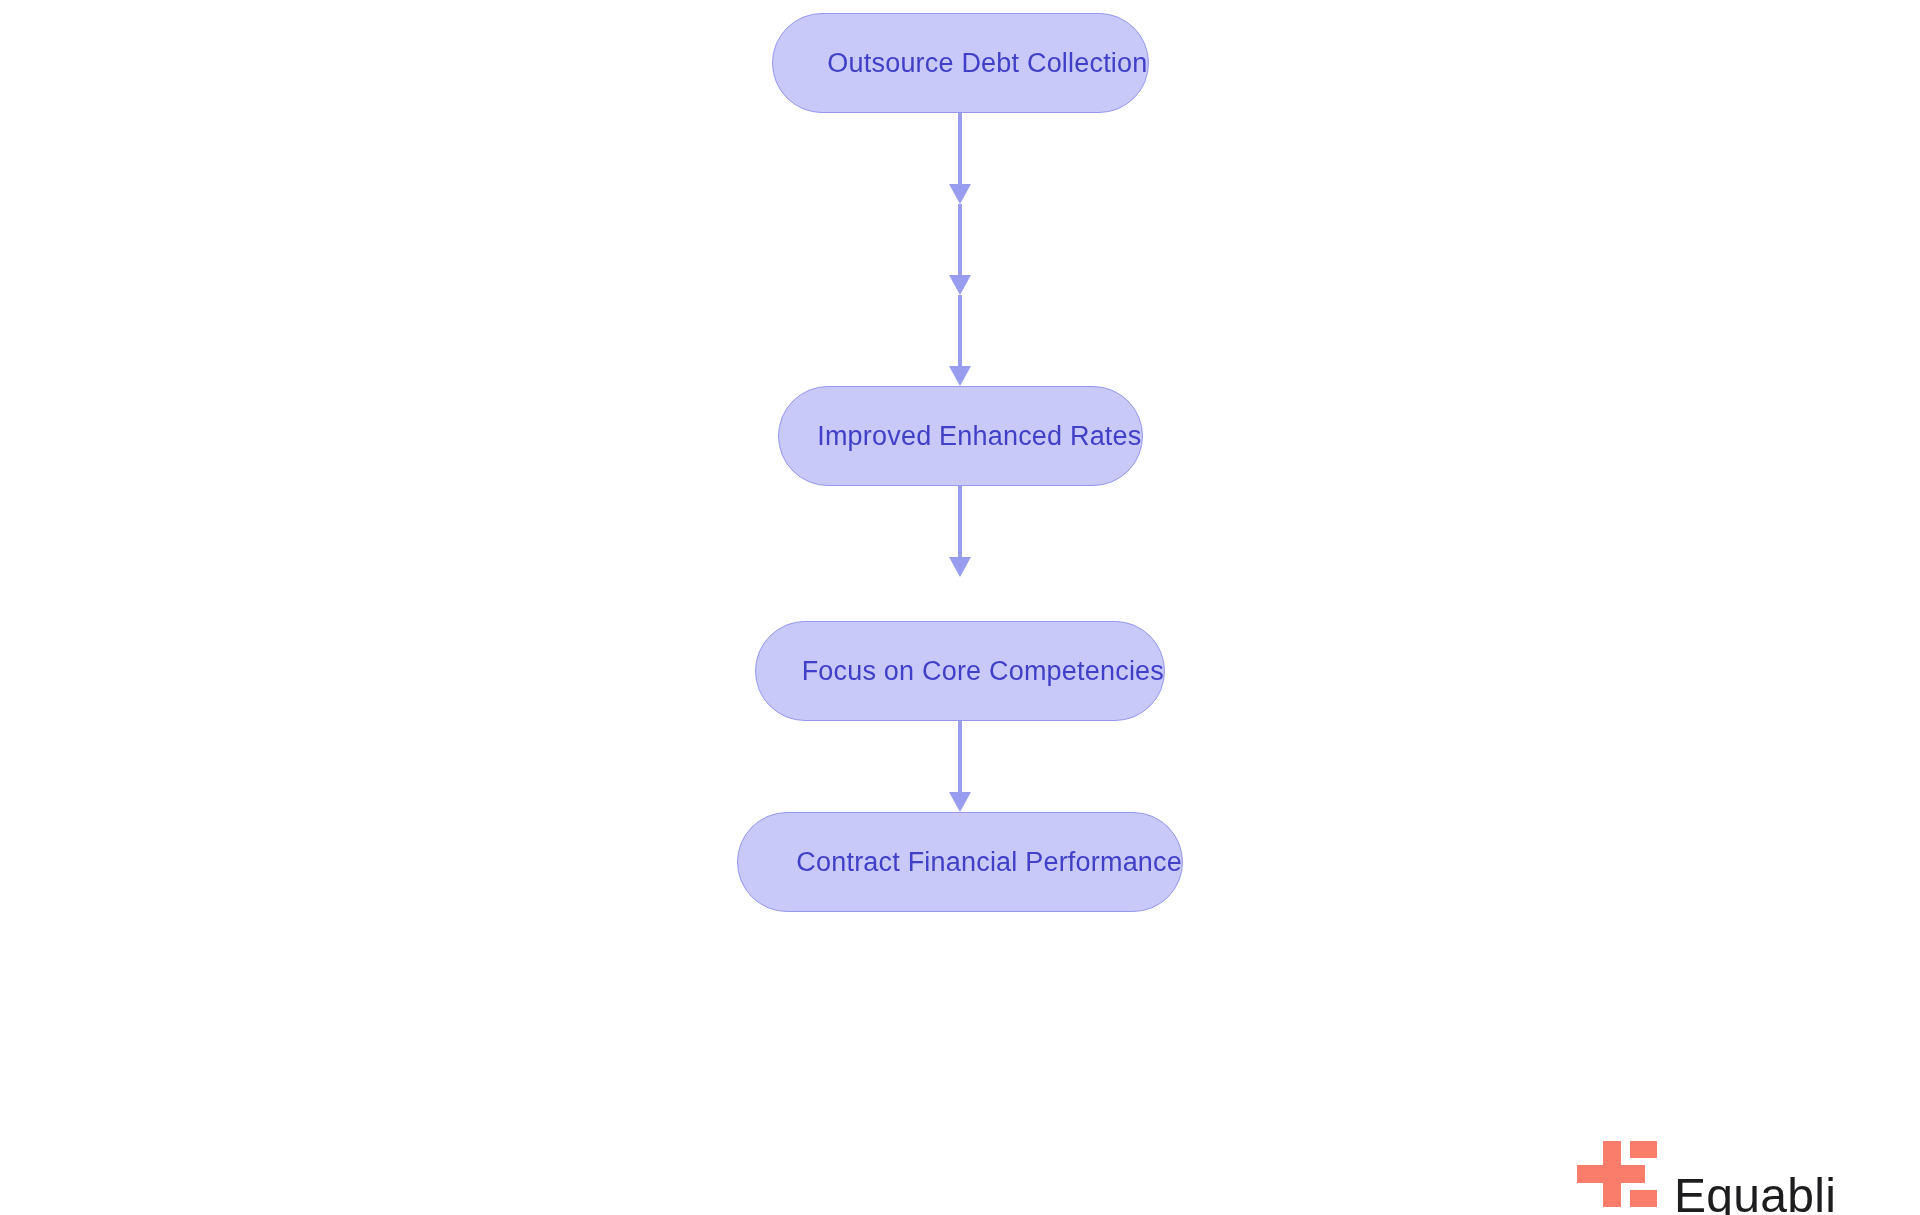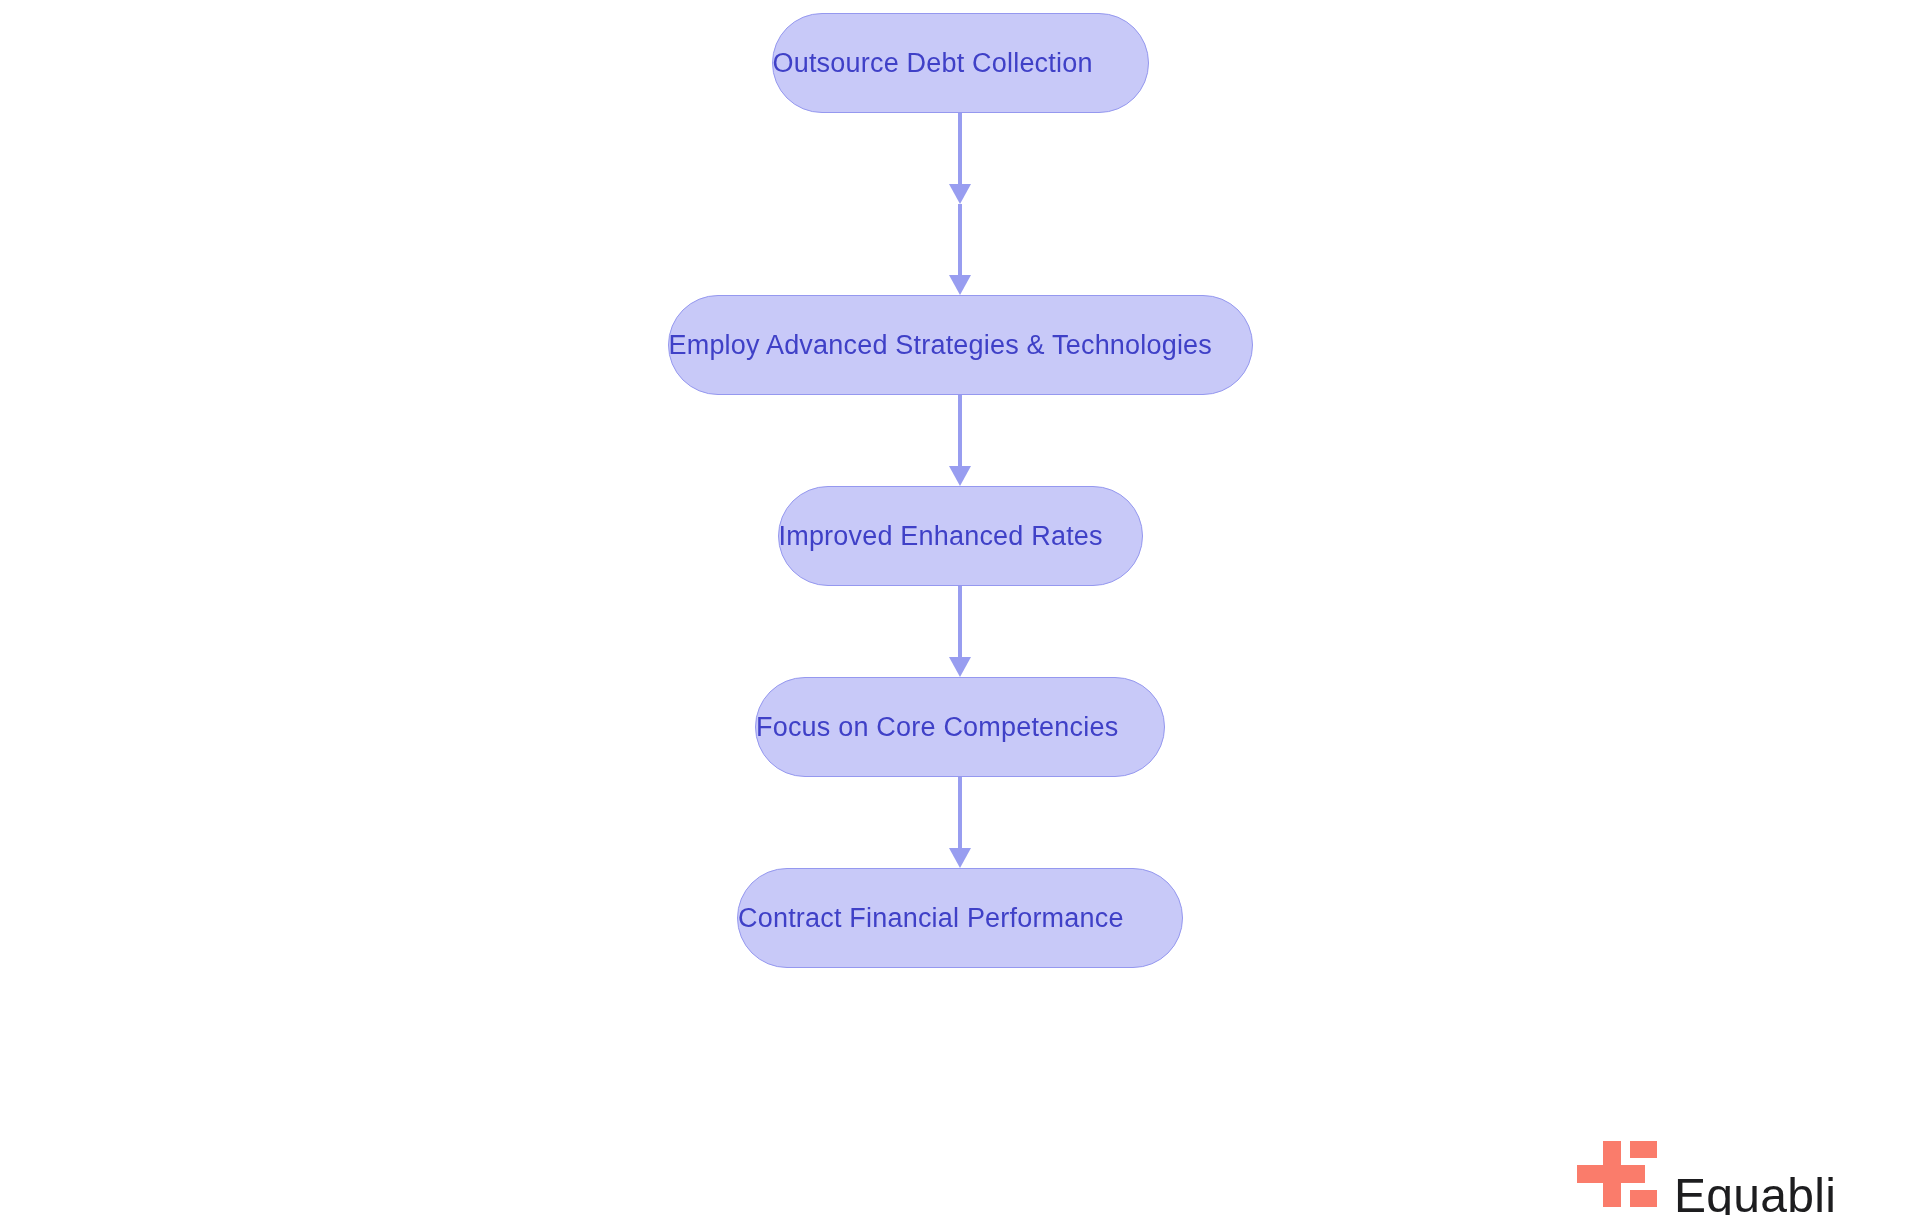--- a/index.html
+++ b/index.html
@@ -26,31 +26,31 @@
     flex-direction: column;
     align-items: center;
   }
   .node {
     height: 100px;
     border-radius: 50px;
     background: var(--node-fill, #c8c9f8);
     border: 1.5px solid var(--node-border, #9598ef);
     display: flex;
     align-items: center;
-    justify-content: flex-start;
+    justify-content: flex-end;
     color: var(--node-text, #3f40c7);
     font-size: 27px;
     letter-spacing: 0.2px;
     white-space: nowrap;
   }
   .n0 { width: 377px; }
   .n1 { width: 440px; }
   .n2 { width: 585px; }
   .n3 { width: 365px; }
-  .n4 { width: 410px; }
+  .n4 { width: 410px; margin-top: 44px; }
   .n5 { width: 446px; }
   .arrow {
     height: 91px;
     display: flex;
     flex-direction: column;
     align-items: center;
   }
   .arrow-line {
     width: 4px;
     flex: 1 1 auto;
@@ -110,23 +110,20 @@
       <div class="arrow-line"></div>
       <div class="arrow-head"></div>
     </div>
 
 
     <div class="arrow">
       <div class="arrow-line"></div>
       <div class="arrow-head"></div>
     </div>
 
-    <div class="node n2">
-      <span>Employ Advanced Strategies &amp; Technologies</span>
-    </div>
 
     <div class="arrow">
       <div class="arrow-line"></div>
       <div class="arrow-head"></div>
     </div>
 
     <div class="node n3">
       <span>Improved Enhanced Rates</span>
     </div>
 

